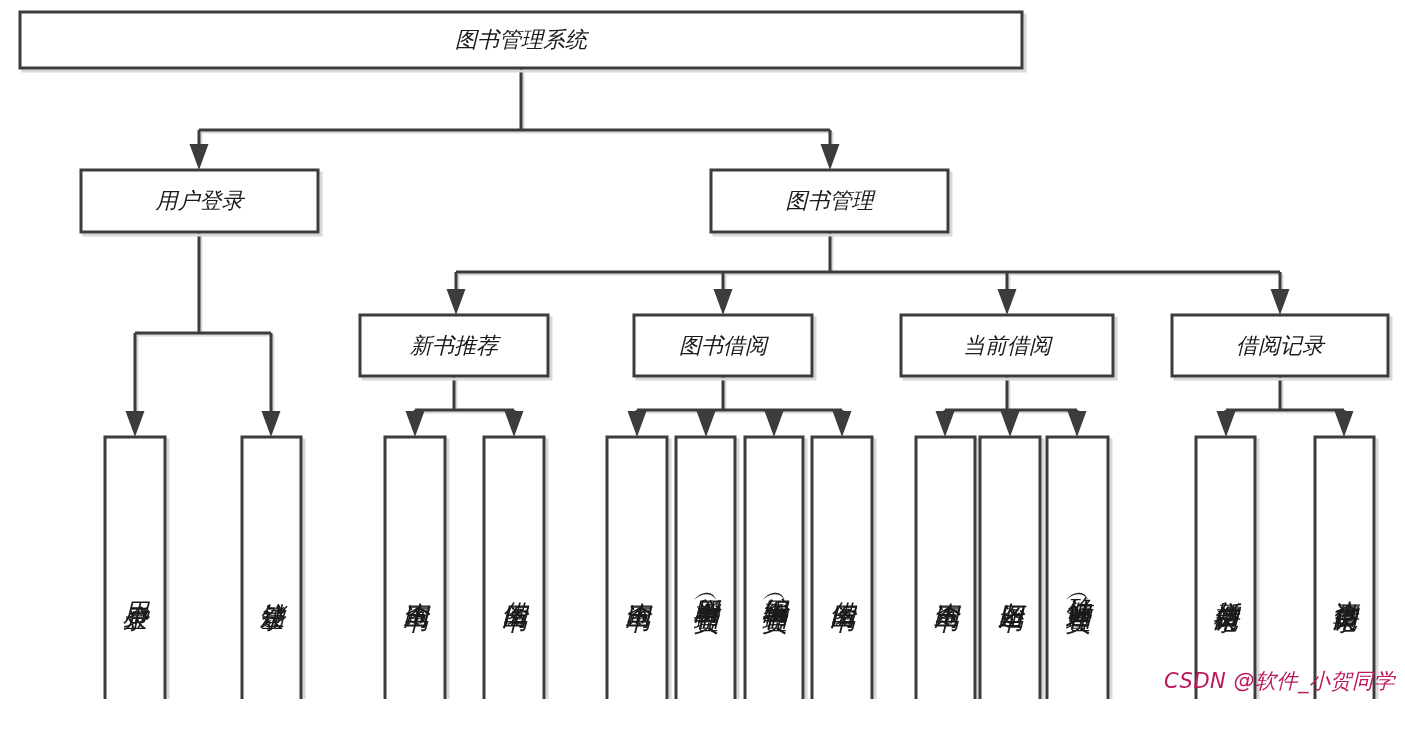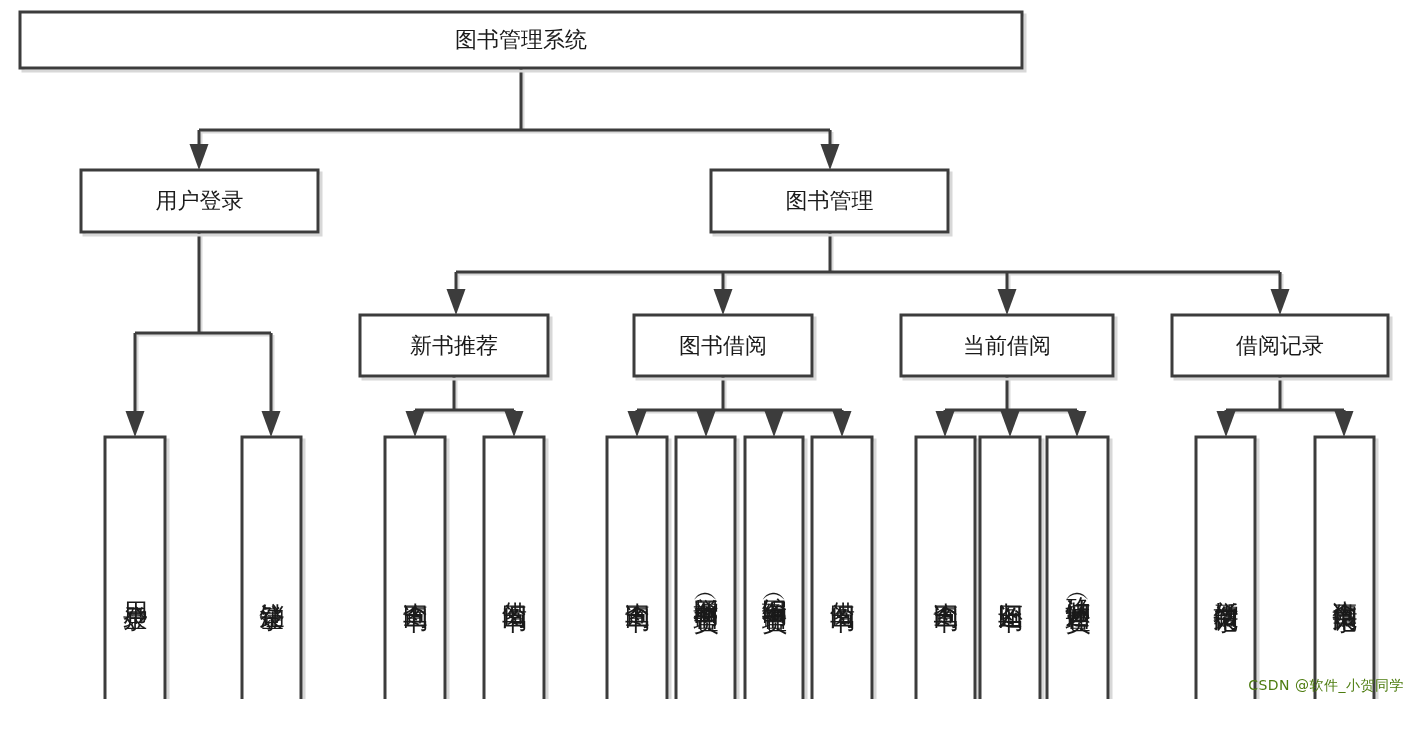--- a/index.html
+++ b/index.html
@@ -10,20 +10,21 @@
   }
   body {
     font-family: "DejaVu Sans", "Liberation Sans", sans-serif;
   }
   #canvas {
     position: relative;
     width: 1405px;
     height: 699px;
     background: #ffffff;
     overflow: hidden;
+    font-style: italic;
   }
   svg#diagram {
     position: absolute;
     left: 0;
     top: 0;
     width: 1405px;
     height: 747px;
     display: block;
   }
   .node-box {
@@ -69,25 +70,25 @@
     color: #1a1a1a;
     text-align: center;
     white-space: nowrap;
     pointer-events: none;
     display: flex;
     align-items: center;
     justify-content: center;
   }
   .watermark {
     position: absolute;
-    right: 1px;
+    right: 10px;
     bottom: 4px;
     font-family: "DejaVu Sans", "Liberation Sans", sans-serif;
-    font-size: 14px;
-    color: #4d7c0f;
+    font-size: 21px;
+    color: #be185d;
     letter-spacing: 0.5px;
     white-space: nowrap;
   }
 </style>
 </head>
 <body>
 
 <div id="canvas">
 
   <svg id="diagram" viewBox="0 0 1405 747">

